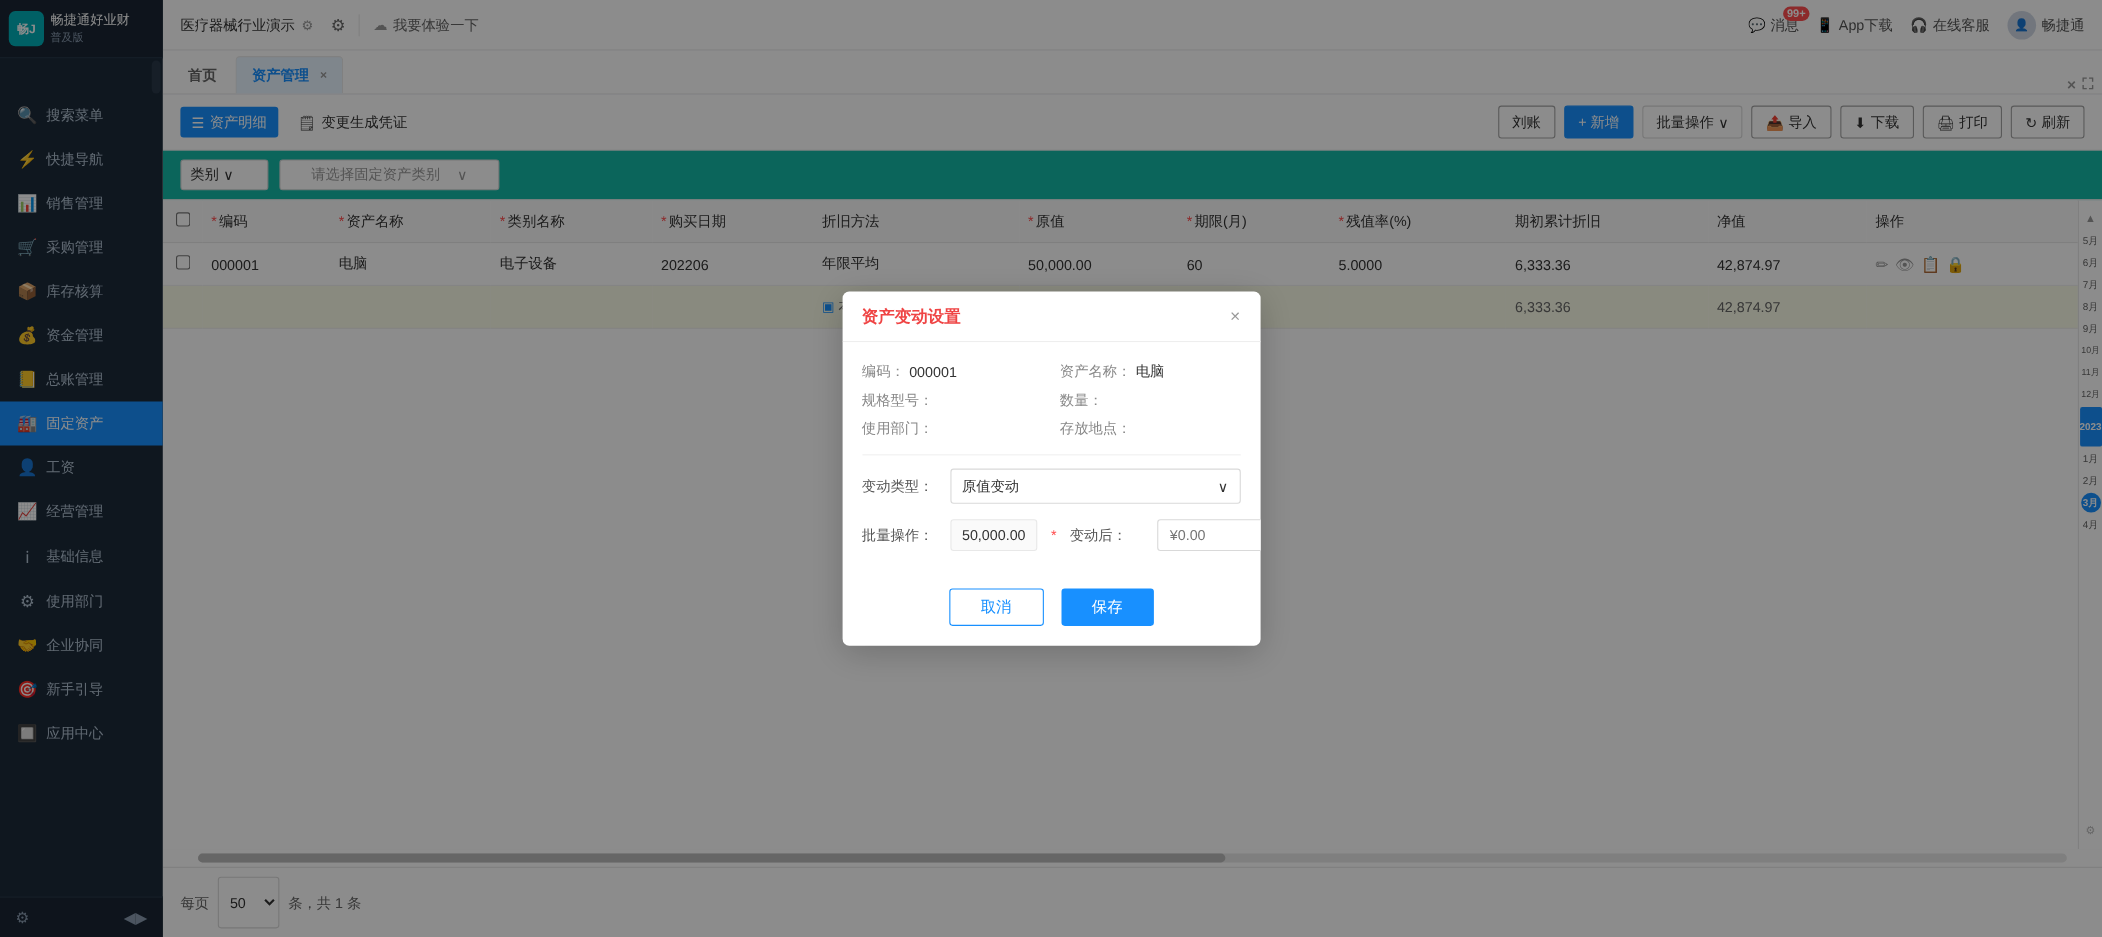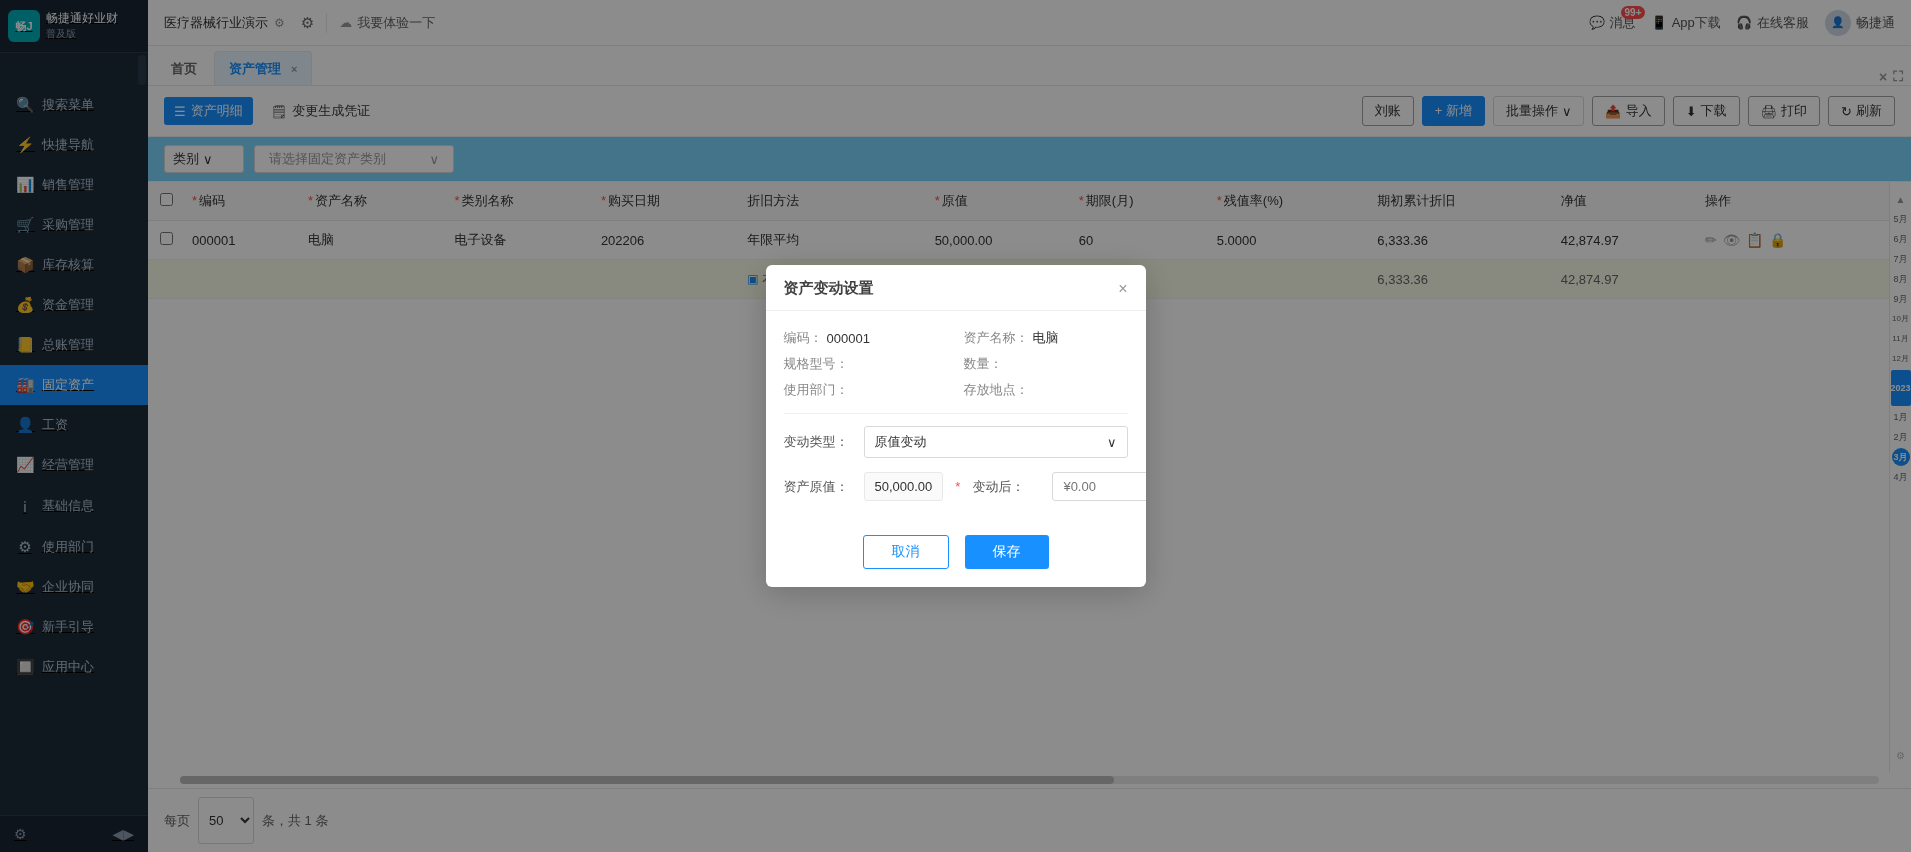--- a/index.html
+++ b/index.html
@@ -1,19 +1,19 @@
 <!DOCTYPE html>
 <html><head>
   <meta charset="utf-8">
   <style>
     * { box-sizing: border-box; margin: 0; padding: 0; }
     body { font-family: "Microsoft YaHei", "PingFang SC", sans-serif; font-size: 13px; background: #f0f2f5; display: flex; height: 852px; overflow: hidden; }
 
     
-    .sidebar { width: 148px; background: #1d2b3a; display: flex; flex-direction: column; height: 100%; flex-shrink: 0; text-decoration: underline; }
+    .sidebar { width: 148px; background: #1d2b3a; display: flex; flex-direction: column; height: 100%; flex-shrink: 0; }
     .sidebar-header { background: #1a2634; padding: 10px 8px; display: flex; align-items: center; gap: 6px; border-bottom: 1px solid #2a3a4a; }
     .sidebar-logo { width: 32px; height: 32px; background: #00b0b9; border-radius: 6px; display: flex; align-items: center; justify-content: center; color: white; font-weight: bold; font-size: 11px; flex-shrink: 0; }
     .sidebar-title { color: #fff; font-size: 12px; line-height: 1.3; }
     .sidebar-edition { color: #8a9bb0; font-size: 10px; }
     .sidebar-scroll { flex: 1; overflow-y: auto; overflow-x: hidden; }
     .sidebar-scroll::-webkit-scrollbar { width: 4px; }
     .sidebar-scroll::-webkit-scrollbar-thumb { background: #3a4a5a; border-radius: 2px; }
     .sidebar-item { display: flex; align-items: center; gap: 8px; padding: 11px 16px; color: #b0c0d0; cursor: pointer; font-size: 13px; transition: background 0.15s; }
     .sidebar-item.active { background: #1890ff; color: #fff; }
     .sidebar-item .item-icon { font-size: 15px; width: 18px; text-align: center; flex-shrink: 0; }
@@ -55,23 +55,23 @@
     .content-toolbar { background: #fff; padding: 10px 16px; display: flex; align-items: center; gap: 8px; border-bottom: 1px solid #eee; flex-shrink: 0; }
     .toolbar-tab { display: flex; align-items: center; gap: 5px; padding: 5px 10px; border-radius: 3px; cursor: pointer; font-size: 13px; color: #333; }
     .toolbar-tab.active { background: #1890ff; color: #fff; border-radius: 3px; }
     .toolbar-tab .icon { font-size: 13px; }
     .toolbar-right { margin-left: auto; display: flex; gap: 8px; align-items: center; }
     .btn { padding: 5px 12px; border-radius: 3px; font-size: 13px; cursor: pointer; border: 1px solid #a3a3a3; background: #fff; color: #333; display: flex; align-items: center; gap: 4px; }
     .btn-primary { background: #1890ff; color: #fff; border-color: #1890ff; }
     .btn-batch { background: #fff; border: 1px solid #d9d9d9; color: #333; }
 
     
-    .filter-row { background: #7dd3fc; padding: 8px 16px; display: flex; align-items: center; gap: 10px; border-bottom: 1px solid #eee; flex-shrink: 0; }
+    .filter-row { background: #14b8a6; padding: 8px 16px; display: flex; align-items: center; gap: 10px; border-bottom: 1px solid #eee; flex-shrink: 0; }
     .filter-select { display: flex; align-items: center; gap: 4px; border: 1px solid #d9d9d9; border-radius: 3px; padding: 4px 8px; background: #fff; font-size: 13px; color: #333; cursor: pointer; min-width: 80px; }
-    .filter-select-wide { min-width: 200px; display: flex; align-items: center; justify-content: space-between; border: 1px solid #d9d9d9; border-radius: 3px; padding: 4px 14px; background: #fff; font-size: 13px; color: #999; cursor: pointer; }
+    .filter-select-wide { min-width: 200px; display: flex; align-items: center; justify-content: space-between; border: 1px solid #d9d9d9; border-radius: 3px; padding: 4px 28px; background: #fff; font-size: 13px; color: #999; cursor: pointer; }
 
     
     .table-container { flex: 1; overflow: auto; background: #fff; }
     table { width: 100%; border-collapse: collapse; font-size: 13px; }
     thead tr { background: #fafafa; border-bottom: 1px solid #e8e8e8; }
     th { padding: 10px 8px; text-align: left; font-weight: 500; color: #333; border-bottom: 1px solid #e8e8e8; white-space: nowrap; font-size: 13px; }
     th .required { color: #ff4d4f; margin-right: 2px; }
     td { padding: 10px 8px; color: #333; border-bottom: 1px solid #f0f0f0; white-space: nowrap; font-size: 13px; }
     .table-row-subtotal td { background: #f9fbe7; color: #666; font-size: 13px; }
     .checkbox-cell { width: 36px; text-align: center; }
@@ -89,21 +89,21 @@
     .page-size-select { border: 1px solid #d9d9d9; border-radius: 3px; padding: 14px 6px; font-size: 13px; color: #333; background: #fff; cursor: pointer; }
 
     
     .hscroll-bar { background: #e8e8e8; height: 8px; border-radius: 4px; margin: 0 16px; flex-shrink: 0; position: relative; }
     .hscroll-thumb { background: #bbb; height: 8px; border-radius: 4px; width: 55%; }
 
     
     .modal-overlay { position: fixed; top: 0; left: 0; width: 100%; height: 100%; background: rgba(0,0,0,0.45); z-index: 1000; display: flex; align-items: center; justify-content: center; }
     .modal { background: #fff; border-radius: 6px; width: 380px; box-shadow: 0 6px 32px rgba(0,0,0,0.2); overflow: hidden; }
     .modal-header { padding: 14px 18px 12px; border-bottom: 1px solid #eee; display: flex; align-items: center; justify-content: space-between; }
-    .modal-title { font-size: 15px; font-weight: 600; color: #404040; }
+    .modal-title { font-size: 15px; font-weight: 600; color: #ef4444; }
     .modal-close { color: #999; cursor: pointer; font-size: 16px; }
     .modal-body { padding: 18px 18px 10px; }
     .modal-info-grid { display: grid; grid-template-columns: 1fr 1fr; gap: 8px 16px; margin-bottom: 14px; }
     .modal-info-item { display: flex; align-items: center; font-size: 13px; color: #555; }
     .modal-info-label { color: #888; margin-right: 4px; white-space: nowrap; }
     .modal-info-value { color: #333; }
     .modal-divider { height: 1px; background: #f0f0f0; margin: 12px 0; }
     .modal-field { display: flex; align-items: center; gap: 8px; margin-bottom: 14px; }
     .modal-field-label { font-size: 13px; color: #555; white-space: nowrap; min-width: 72px; }
     .modal-select { flex: 1; display: flex; align-items: center; justify-content: space-between; border: 1px solid #d9d9d9; border-radius: 3px; padding: 6px 10px; font-size: 13px; color: #333; cursor: pointer; background: #fff; }
@@ -431,21 +431,21 @@
       </div>
       <div class="modal-divider"></div>
       <div class="modal-field">
         <span class="modal-field-label">变动类型：</span>
         <div class="modal-select">
           <span>原值变动</span>
           <span>∨</span>
         </div>
       </div>
       <div class="modal-field">
-        <span class="modal-field-label">资产原值：</span>
+        <span class="modal-field-label">批量操作：</span>
         <div class="modal-field-value">50,000.00</div>
         <span style="color:#ff4d4f; margin: 0 4px;">*</span>
         <span class="modal-field-label">变动后：</span>
         <input class="modal-input" type="text" placeholder="¥0.00" style="">
       </div>
     </div>
     <div class="modal-footer">
       <button class="modal-btn-cancel">取消</button>
       <button class="modal-btn-save">保存</button>
     </div>

